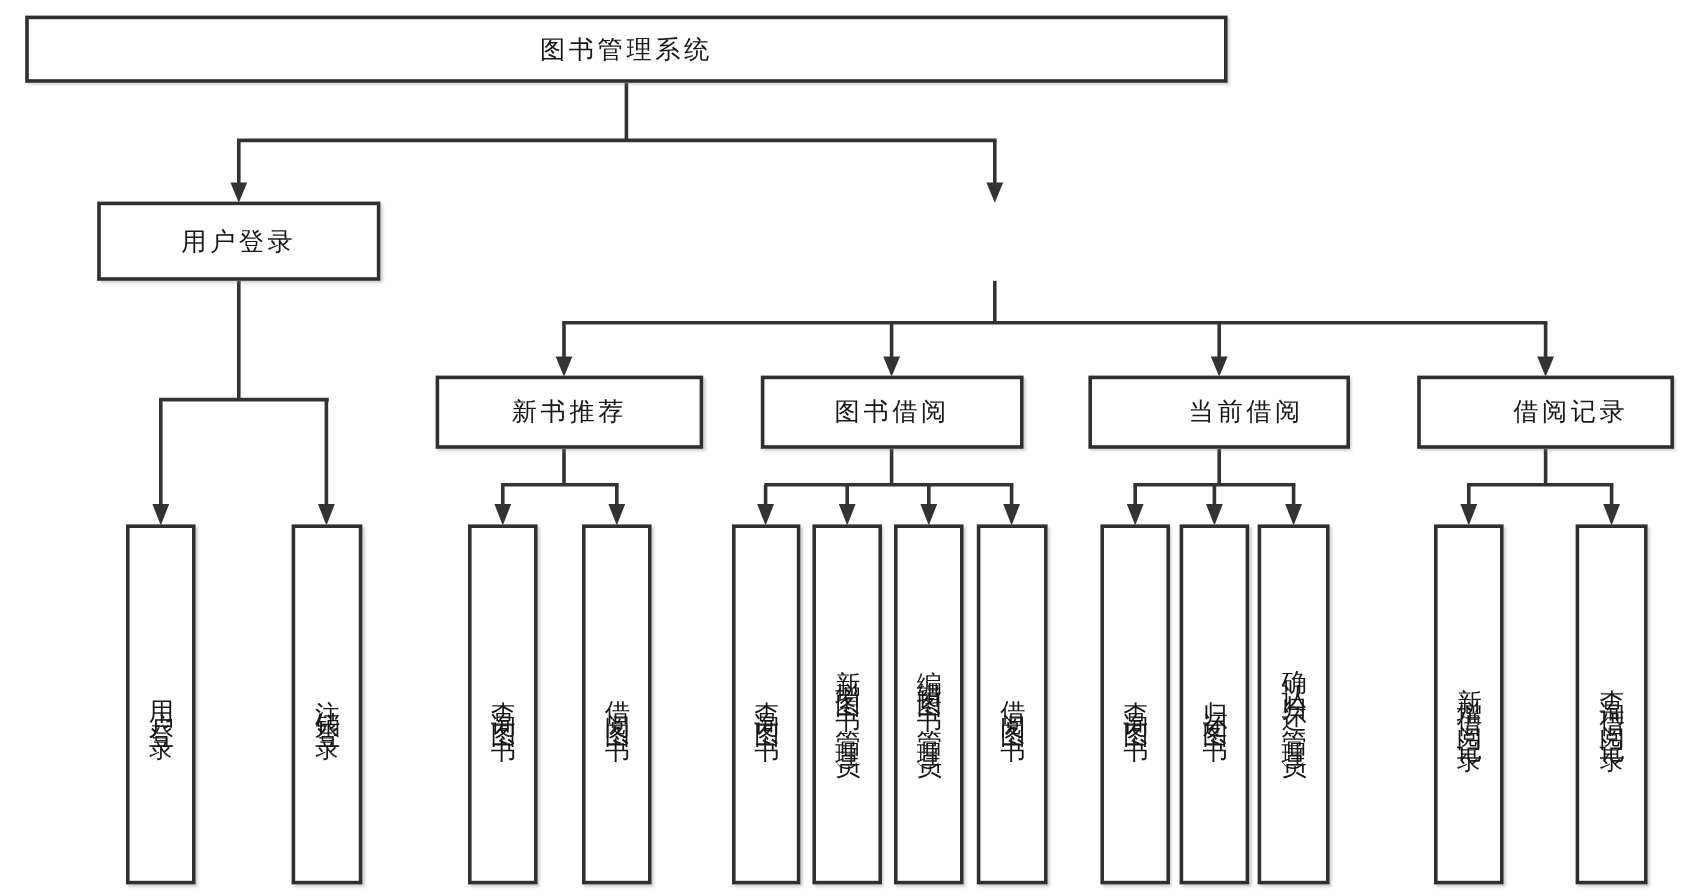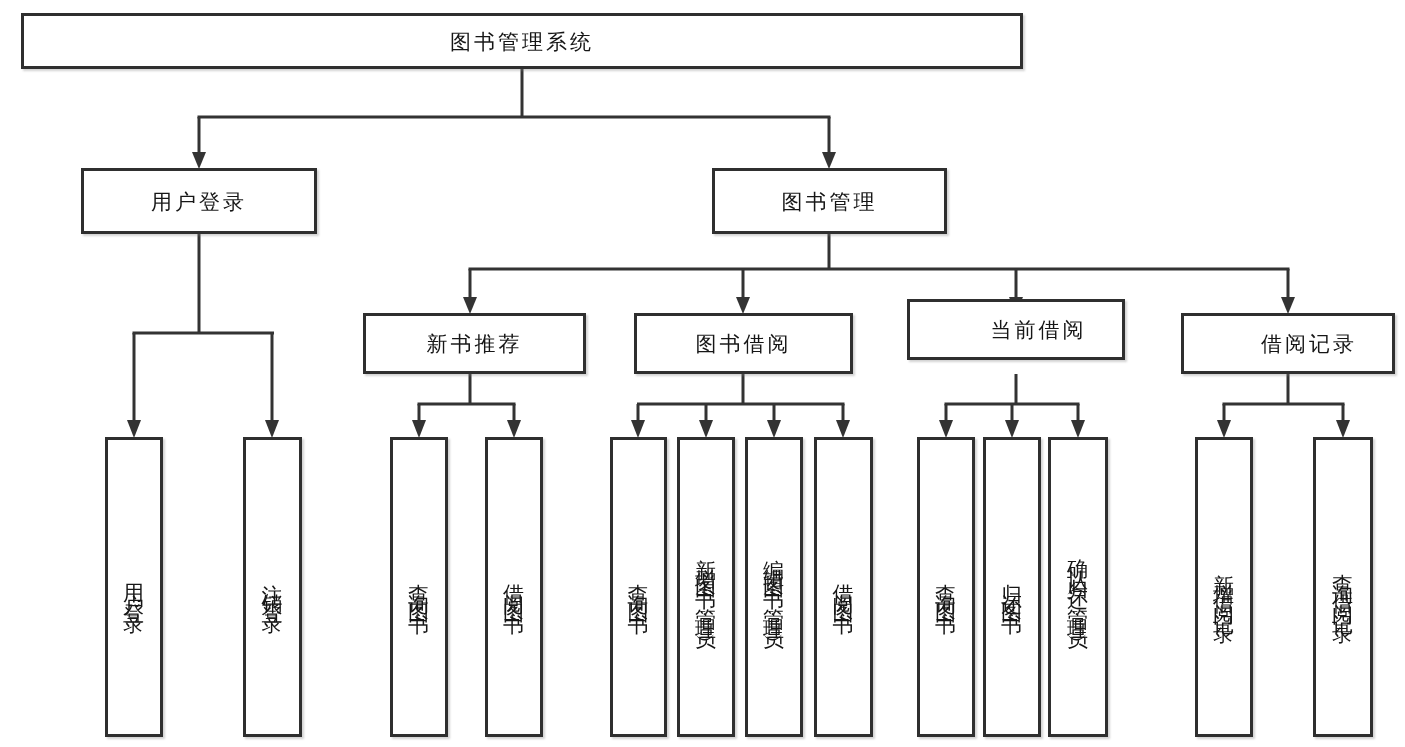--- a/index.html
+++ b/index.html
@@ -136,31 +136,28 @@
     </g>
   </svg>
 
   <div class="node hnode" style="left:21px; top:13px; width:1002px; height:56px;">
     <span class="label">图书管理系统</span>
   </div>
 
   <div class="node hnode" style="left:81px; top:168px; width:236px; height:66px;">
     <span class="label">用户登录</span>
   </div>
-  <div class="node hnode" style="left:712px; top:168px; width:235px; height:66px;">
-    <span class="label">图书管理</span>
-  </div>
 
   <div class="node hnode" style="left:634px; top:313px; width:219px; height:61px;">
     <span class="label">图书借阅</span>
   </div>
   <div class="node hnode" style="left:363px; top:313px; width:223px; height:61px;">
     <span class="label">新书推荐</span>
   </div>
-  <div class="node hnode" style="left:907px; top:299px; width:218px; height:61px;padding-left:45px;">
+  <div class="node hnode" style="left:907px; top:313px; width:218px; height:61px;padding-left:45px;">
     <span class="label">当前借阅</span>
   </div>
   <div class="node hnode" style="left:1181px; top:313px; width:214px; height:61px;padding-left:42px;">
     <span class="label">借阅记录</span>
   </div>
 
   <div class="node vnode" style="left:105px; top:437px; width:58px; height:300px;">
     <span class="label">用户登录</span>
   </div>
   <div class="node vnode" style="left:243px; top:437px; width:59px; height:300px;">

